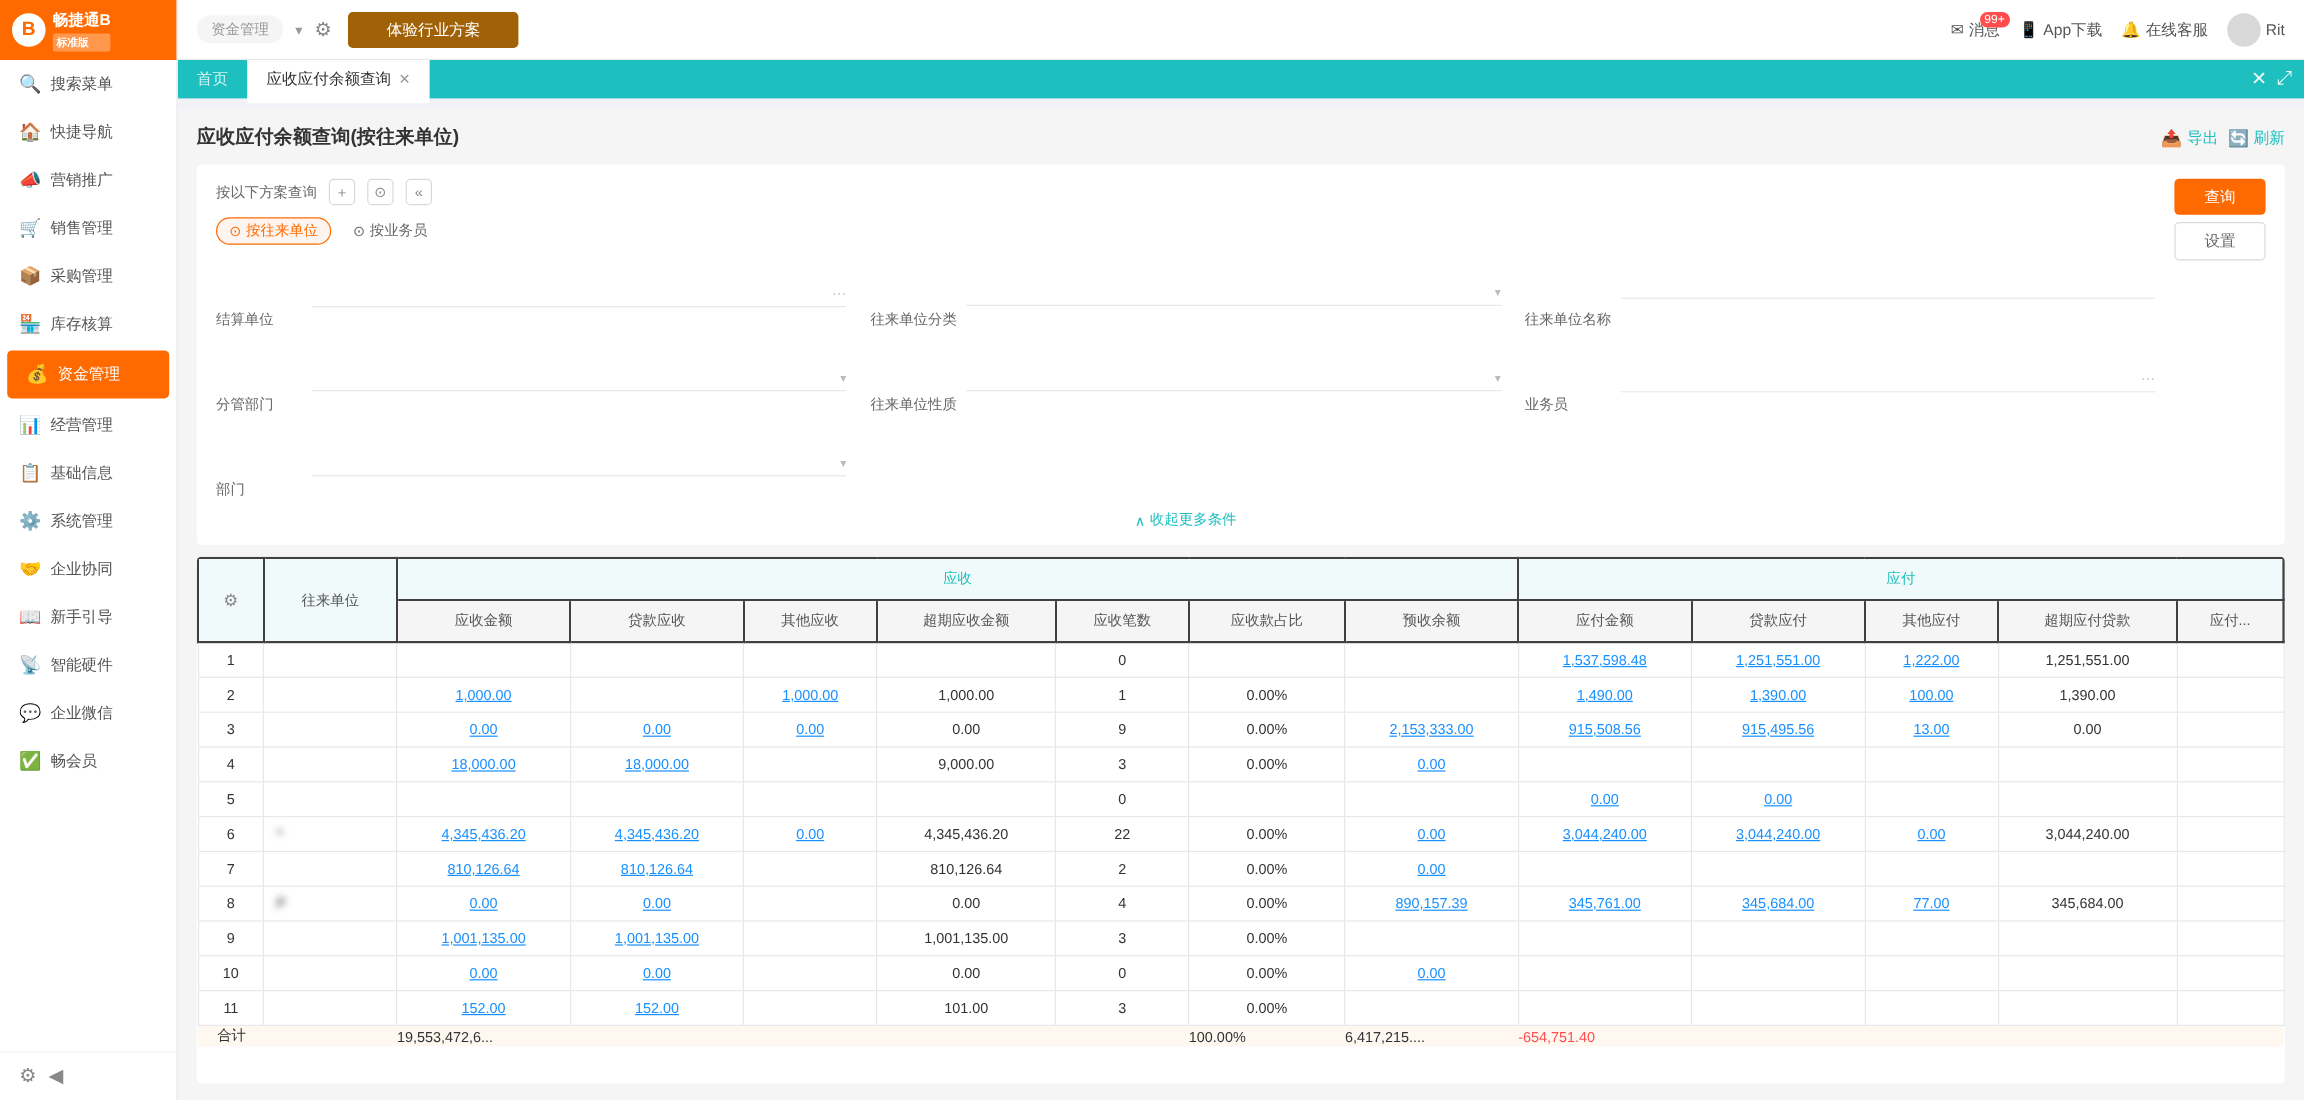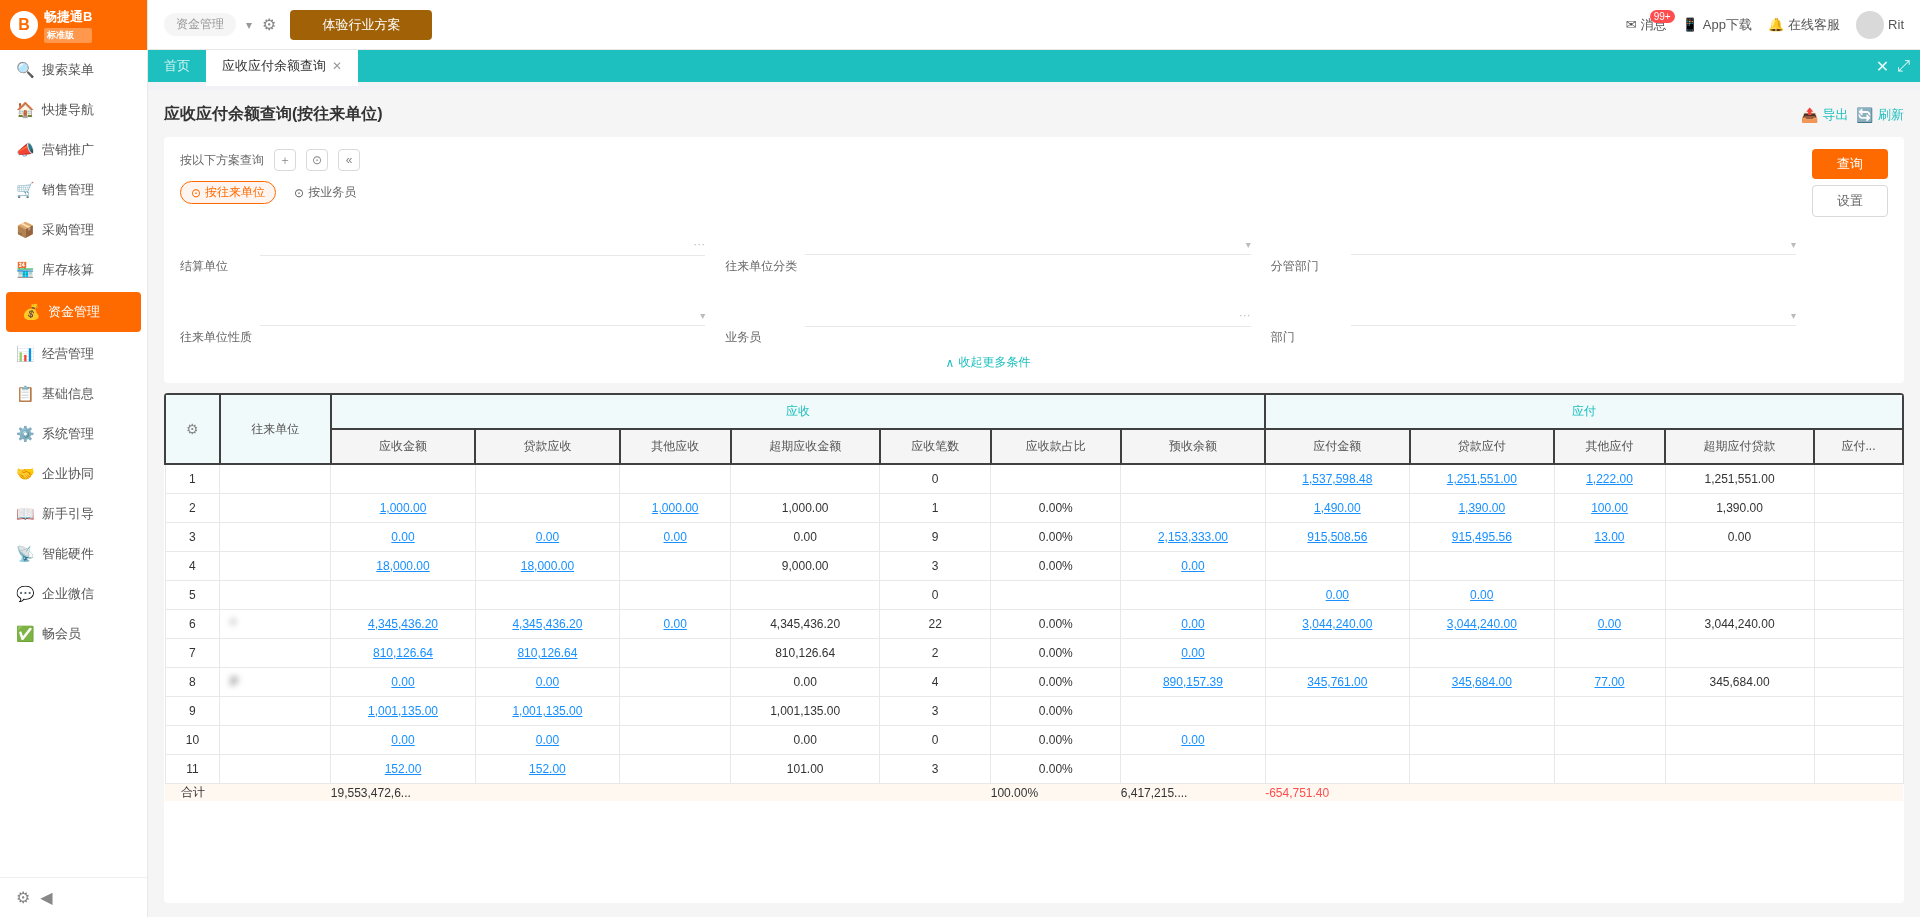--- a/index.html
+++ b/index.html
@@ -239,20 +239,27 @@
               <div class="filter-input">
                 <span></span>
                   <span class="dots">···</span>
               </div>
             </div>
             <div class="filter-row-item">
               <span class="filter-row-label">往来单位分类</span>
               <div class="filter-input">
                 <span></span>
                   <span class="chevron">▾</span>
+              </div>
+            </div>
+            <div class="filter-row-item">
+              <span class="filter-row-label">往来单位名称</span>
+              <div class="filter-input">
+                <span></span>
+                  <span></span>
               </div>
             </div>
             <div class="filter-row-item">
               <span class="filter-row-label">分管部门</span>
               <div class="filter-input">
                 <span></span>
                   <span class="chevron">▾</span>
               </div>
             </div>
             <div class="filter-row-item">

